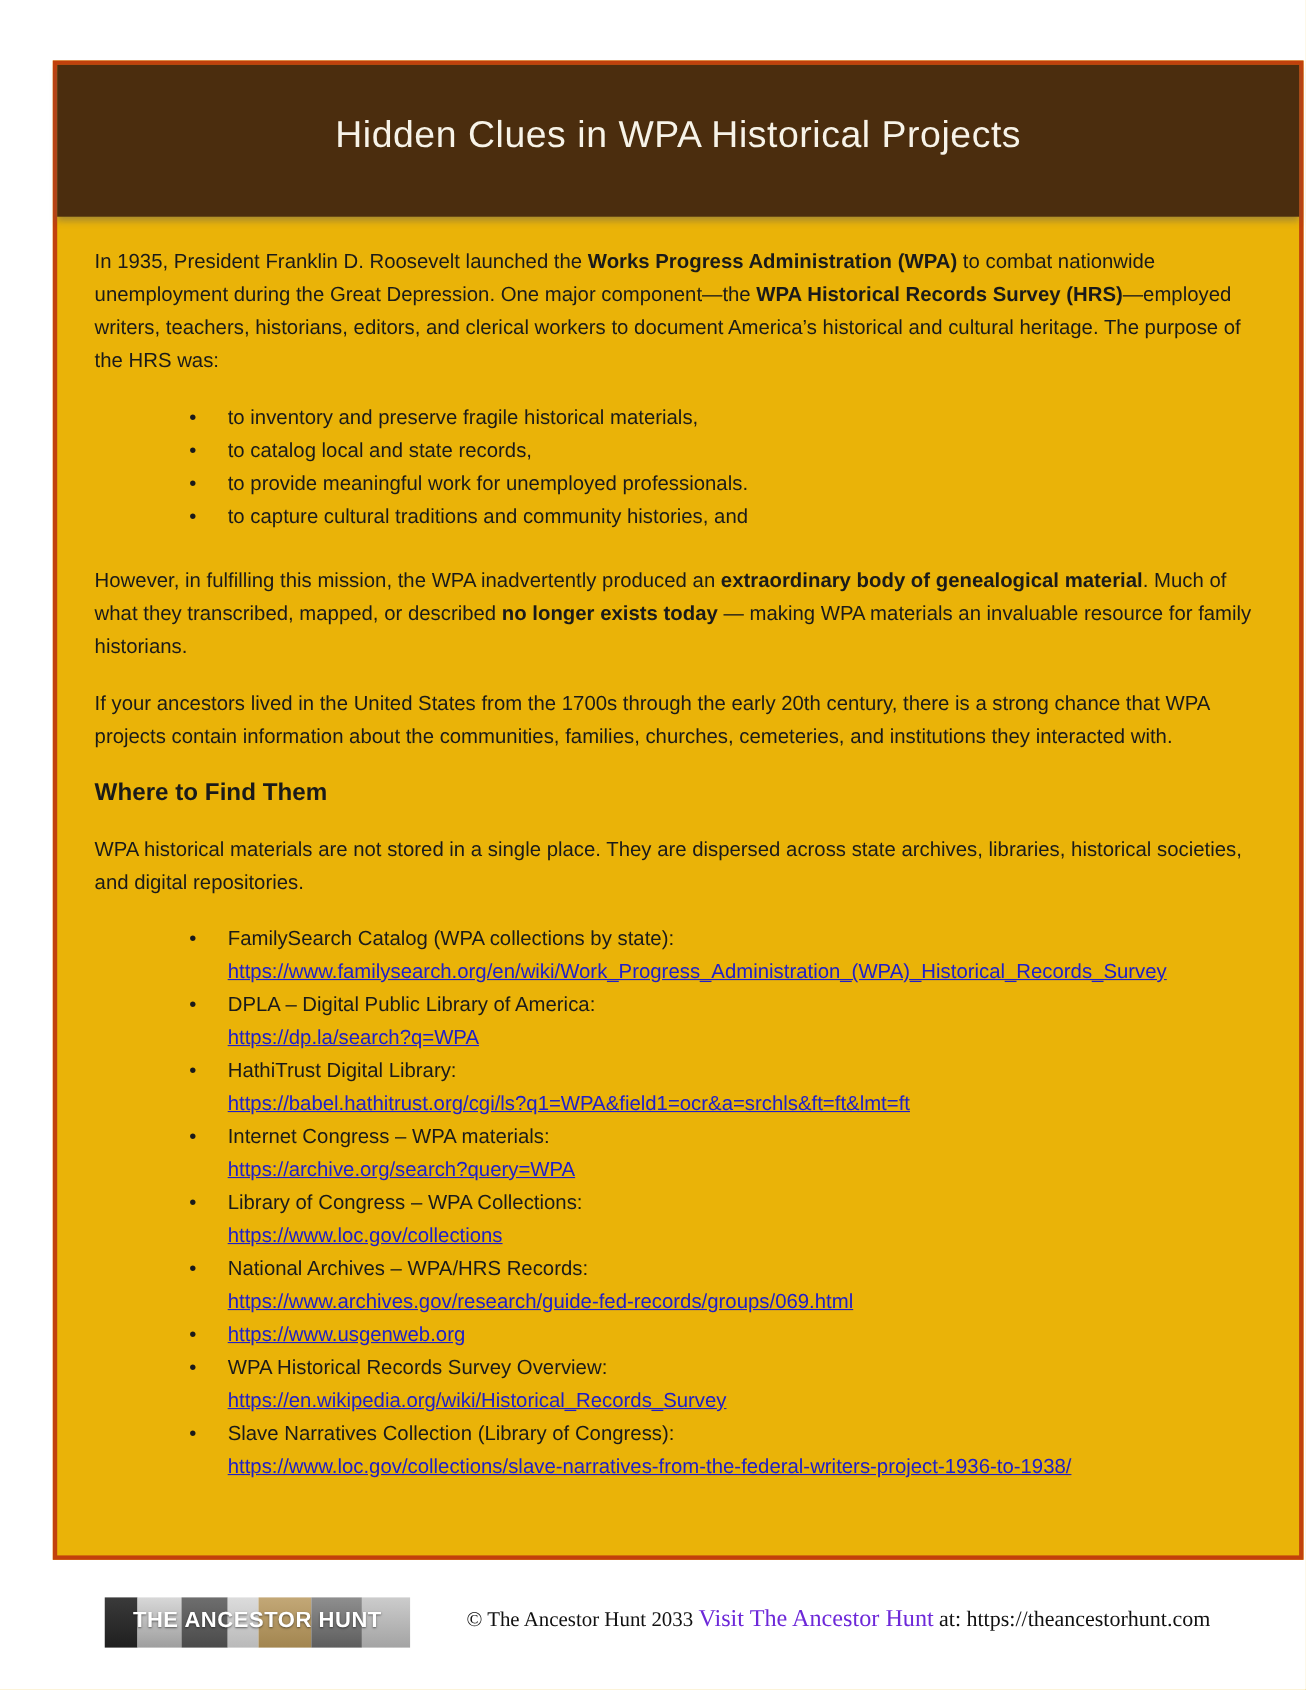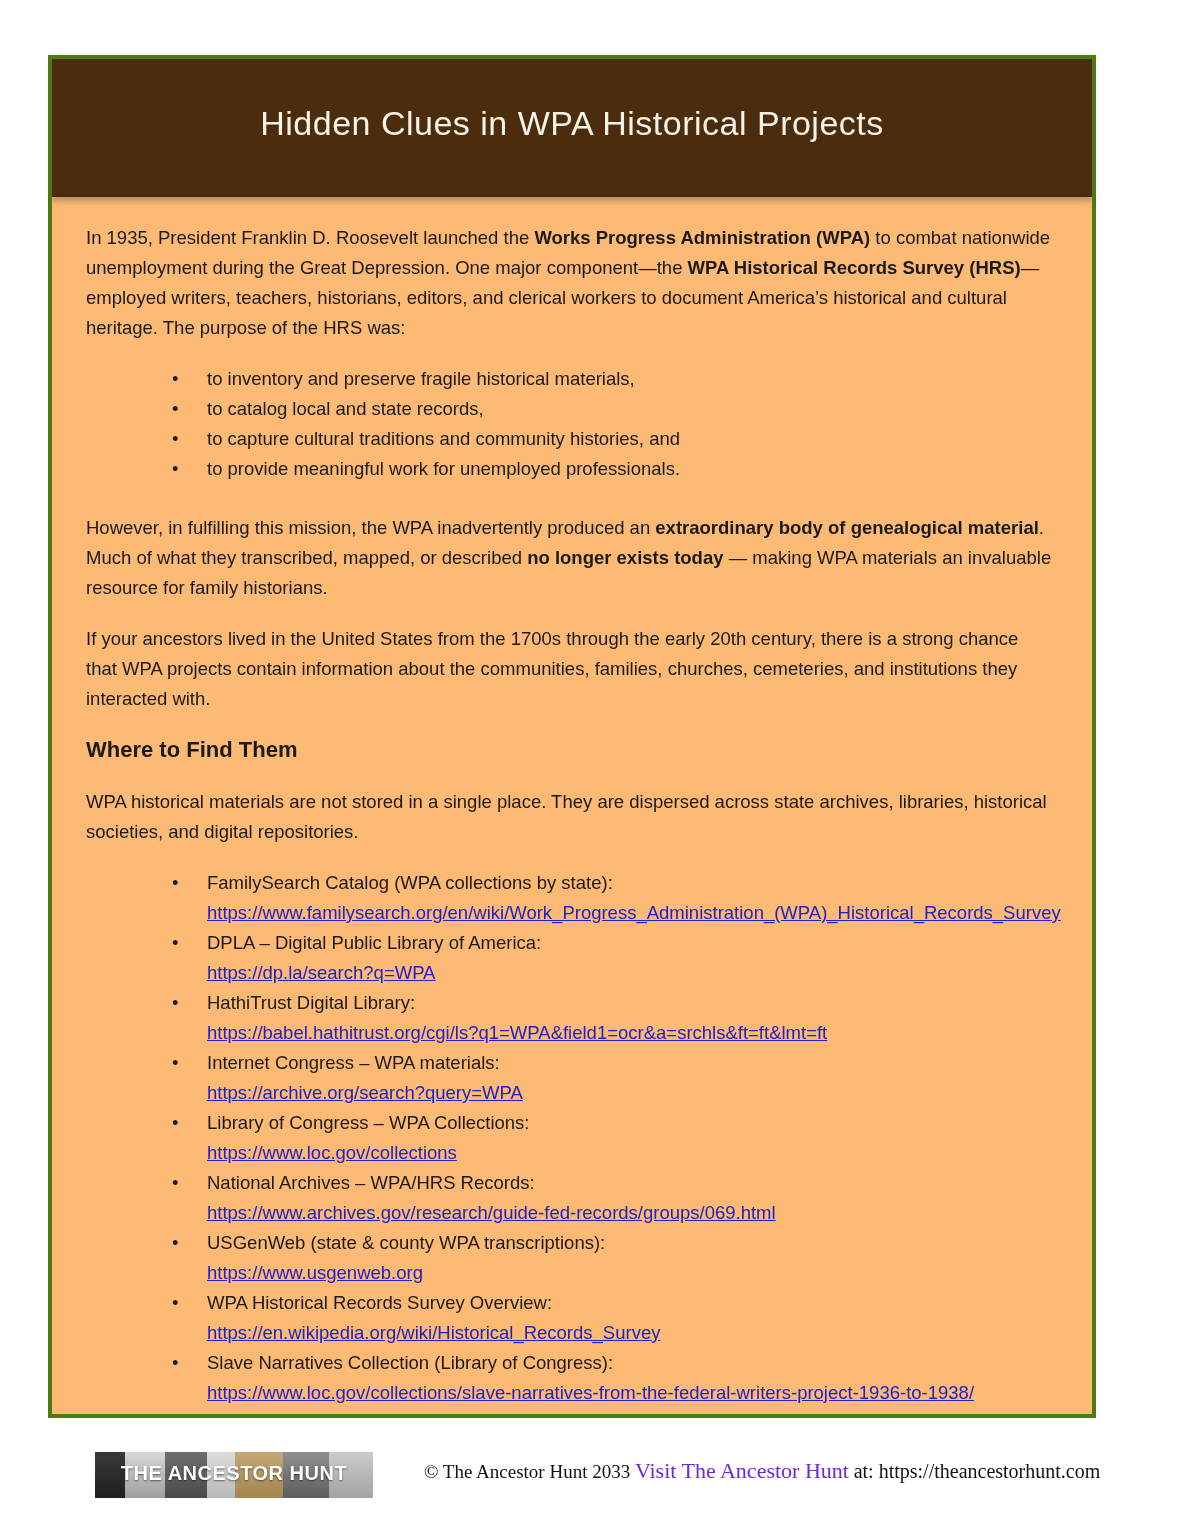--- a/index.html
+++ b/index.html
@@ -1,23 +1,23 @@
 <!DOCTYPE html>
 <html><head>
 <meta charset="utf-8">
 <style>
   * { margin: 0; padding: 0; box-sizing: border-box; }
   html, body { background: #ffffff; width: 1187px; height: 1536px; position: relative; font-family: "Liberation Sans", sans-serif; }
 
   .page {
     position: absolute;
     left: 48px; top: 55px;
-    width: 1048px; height: 1363px;
-    background: #fdba74;
-    border: 4px solid #4d7c0f;
+    width: 1137px; height: 1363px;
+    background: #eab308;
+    border: 4px solid #c2410c;
   }
 
   .band {
     position: relative;
     width: 100%; height: 138px;
     background: #4b2d0e;
     display: flex; align-items: center; justify-content: center;
     box-shadow: 0 4px 6px rgba(90,90,90,0.45);
   }
   .band h1 {
@@ -128,22 +128,22 @@
   <header class="band">
     <h1>Hidden Clues in WPA Historical Projects</h1>
   </header>
 
   <main class="content">
     <p><span>In 1935, President Franklin D. Roosevelt launched the </span><b>Works Progress Administration (WPA)</b><span> to combat nationwide unemployment during the Great Depression. One major component—the </span><b>WPA Historical Records Survey (HRS)</b><span>—employed writers, teachers, historians, editors, and clerical workers to document America’s historical and cultural heritage. The purpose of the HRS was:</span></p>
 
     <ul class="bullets">
       <li>to inventory and preserve fragile historical materials,</li>
       <li>to catalog local and state records,</li>
+      <li>to provide meaningful work for unemployed professionals.</li>
       <li>to capture cultural traditions and community histories, and</li>
-      <li>to provide meaningful work for unemployed professionals.</li>
     </ul>
 
     <p><span>However, in fulfilling this mission, the WPA inadvertently produced an </span><b>extraordinary body of genealogical material</b><span>. Much of what they transcribed, mapped, or described </span><b>no longer exists today</b><span> — making WPA materials an invaluable resource for family historians.</span></p>
 
     <p>If your ancestors lived in the United States from the 1700s through the early 20th century, there is a strong chance that WPA projects contain information about the communities, families, churches, cemeteries, and institutions they interacted with.</p>
 
     <h2 class="section-heading">Where to Find Them</h2>
 
     <p>WPA historical materials are not stored in a single place. They are dispersed across state archives, libraries, historical societies, and digital repositories.</p>
 
@@ -166,21 +166,20 @@
       </li>
       <li>
         <span class="res-title">Library of Congress – WPA Collections:</span>
         <a class="res-url">https://www.loc.gov/collections</a>
       </li>
       <li>
         <span class="res-title">National Archives – WPA/HRS Records:</span>
         <a class="res-url">https://www.archives.gov/research/guide-fed-records/groups/069.html</a>
       </li>
       <li>
-        <span class="res-title">USGenWeb (state &amp; county WPA transcriptions):</span>
         <a class="res-url">https://www.usgenweb.org</a>
       </li>
       <li>
         <span class="res-title">WPA Historical Records Survey Overview:</span>
         <a class="res-url">https://en.wikipedia.org/wiki/Historical_Records_Survey</a>
       </li>
       <li>
         <span class="res-title">Slave Narratives Collection (Library of Congress):</span>
         <a class="res-url">https://www.loc.gov/collections/slave-narratives-from-the-federal-writers-project-1936-to-1938/</a>
       </li>

